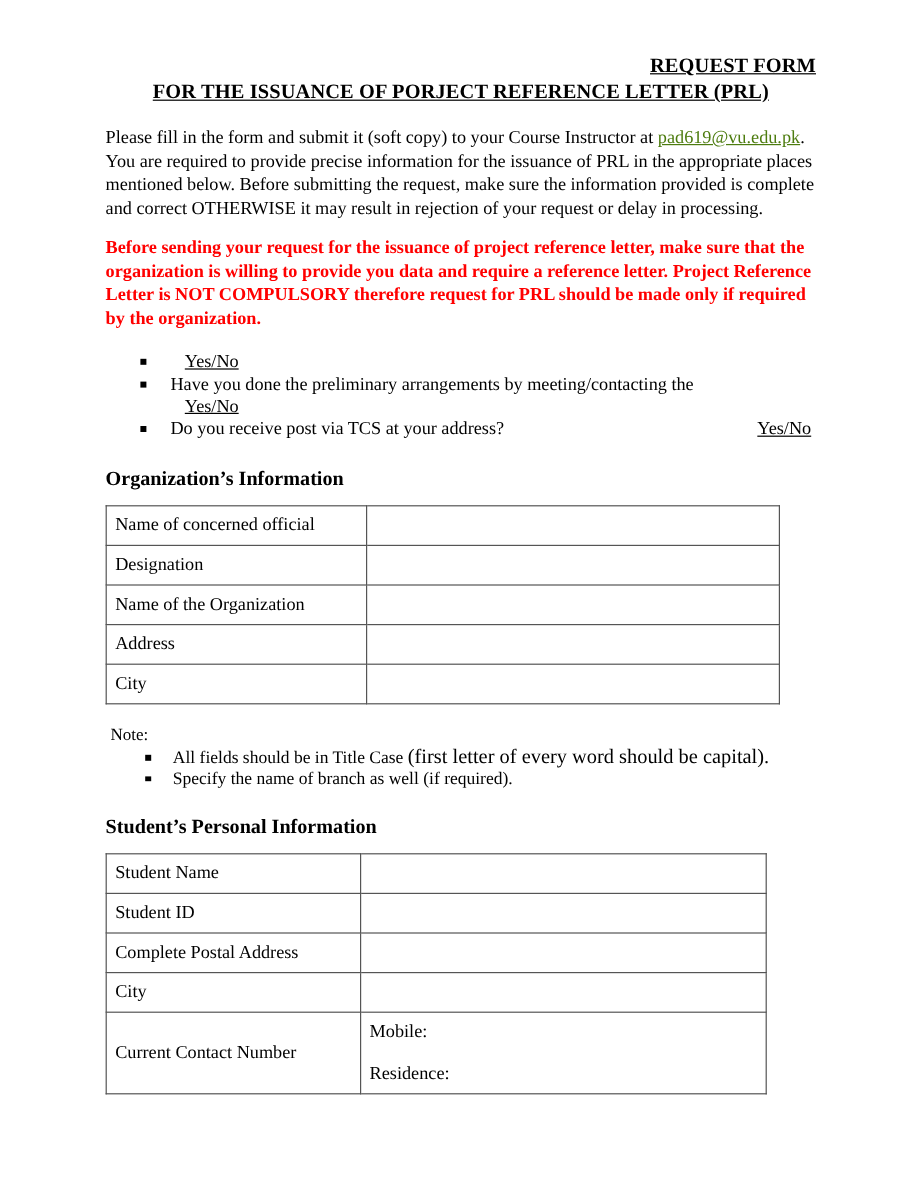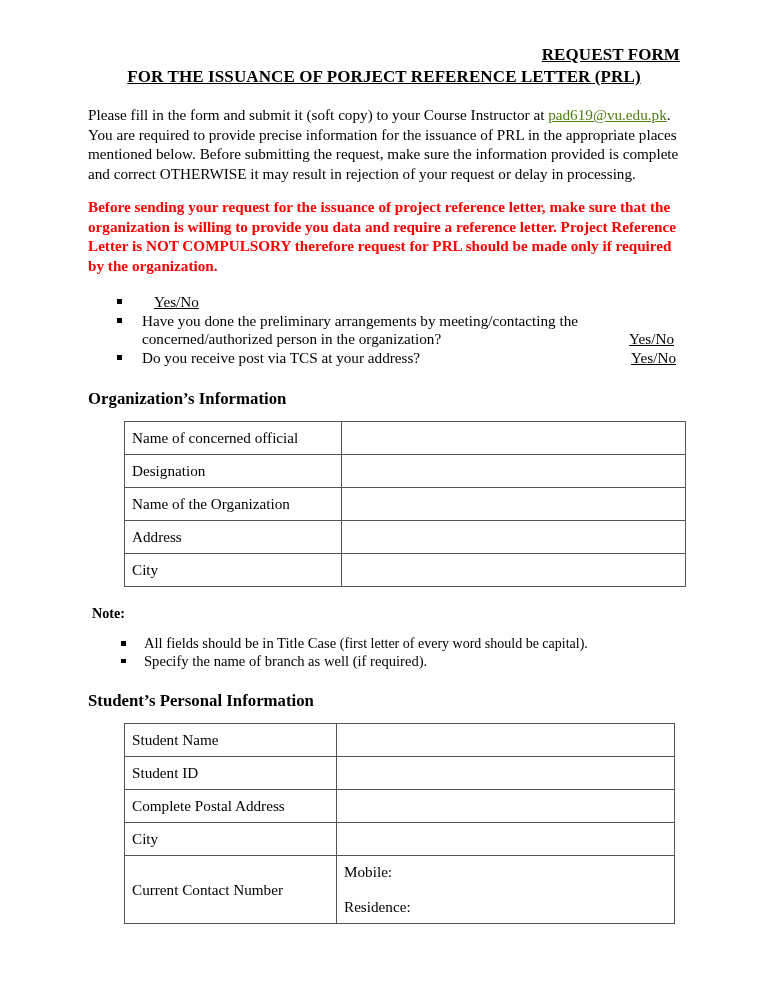--- a/index.html
+++ b/index.html
@@ -122,21 +122,20 @@
     font-size: 16.8px;
     line-height: 20px;
     margin: 22px 0 12px 0;
   }
 
   
   table.form-table {
     border-collapse: collapse;
     table-layout: fixed;
     font-size: 15.2px;
-    margin-left: 36px;
   }
   table.org-table { width: 562px; }
   table.stu-table { width: 551px; }
   table.form-table td {
     border: 1px solid #555555;
     padding: 7px 8px 7px 7px;
     vertical-align: middle;
     line-height: 18px;
     height: 16px;
   }
@@ -150,24 +149,24 @@
     line-height: 17px;
   }
   .contact-sub { display: block; }
   .contact-sub.mobile { margin-bottom: 17px; }
 
   
   .note-block {
     margin: 18px 0 0 4px;
   }
   .note-title {
-    font-weight: bold;
+    font-weight: normal;
     font-size: 14.2px;
     line-height: 17px;
-    margin-bottom: 13px;
+    margin-bottom: 1px;
   }
   ul.note-list {
     list-style: none;
     margin: 0;
     padding: 0 0 0 26px;
   }
   ul.note-list li {
     position: relative;
     font-size: 14.6px;
     line-height: 16.4px;
@@ -175,21 +174,21 @@
   }
   ul.note-list li .bullet {
     position: absolute;
     left: 3px;
     top: 6px;
     width: 4.5px;
     height: 4.5px;
     background: #000;
     display: block;
   }
-  .small-note { font-size: 14px; }
+  .small-note { font-size: 17px; }
 </style>
 </head>
 <body>
 
 <div class="page">
   <div class="content">
 
     <div class="title-block">
       <span class="title-line l1">REQUEST FORM</span>
       <span class="title-line l2">FOR THE ISSUANCE OF PORJECT REFERENCE LETTER (PRL)</span>
@@ -206,21 +205,20 @@
           <div class="q-row">
             <span class="yn">Yes/No</span>
           </div>
         </li>
         <li>
           <span class="bullet"></span>
           <div class="q-row">
             <span class="q-text">Have you done the preliminary arrangements by meeting/contacting the</span>
           </div>
           <div class="q-second-line">
-            <span class="q-text">concerned/authorized person in the organization?</span>
             <span class="yn">Yes/No</span>
           </div>
         </li>
         <li>
           <span class="bullet"></span>
           <div class="q-row">
             <span class="q-text">Do you receive post via TCS at your address?</span>
             <span class="yn shift">Yes/No</span>
           </div>
         </li>

